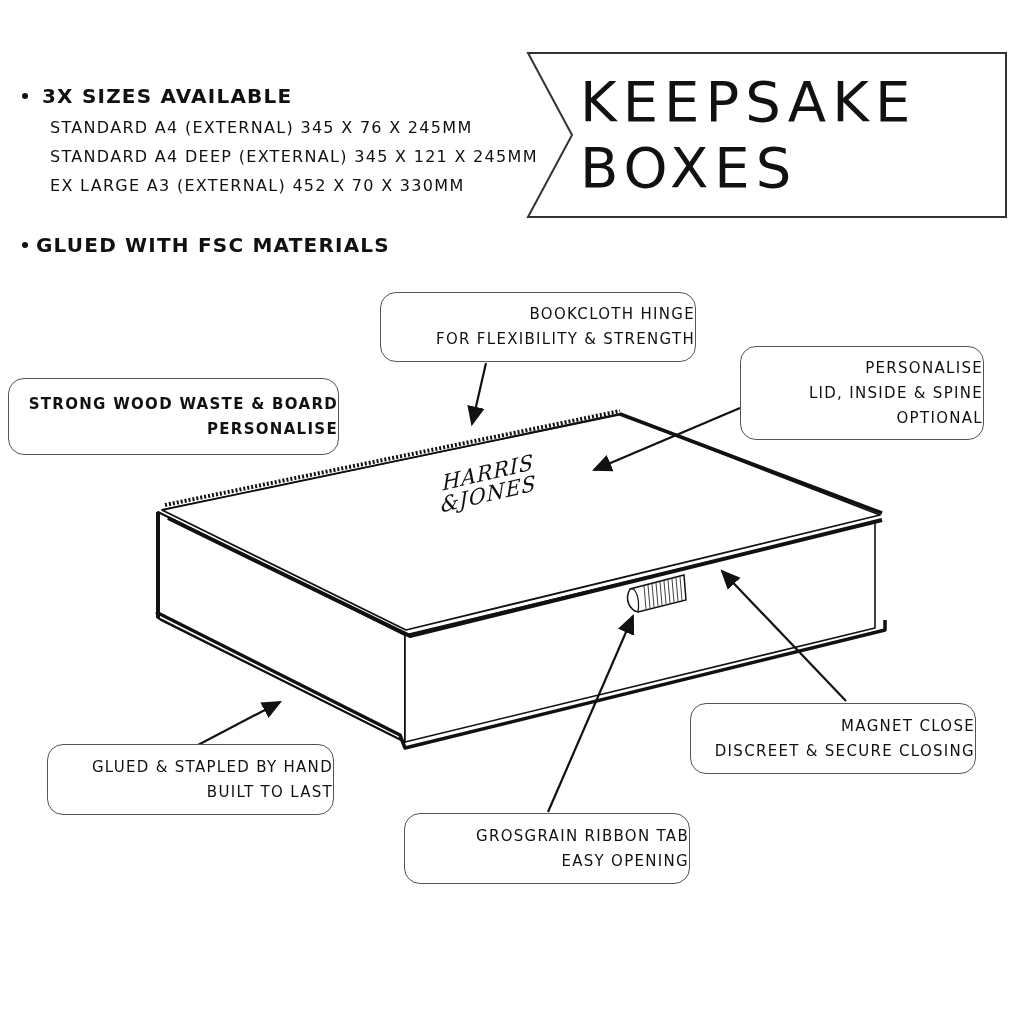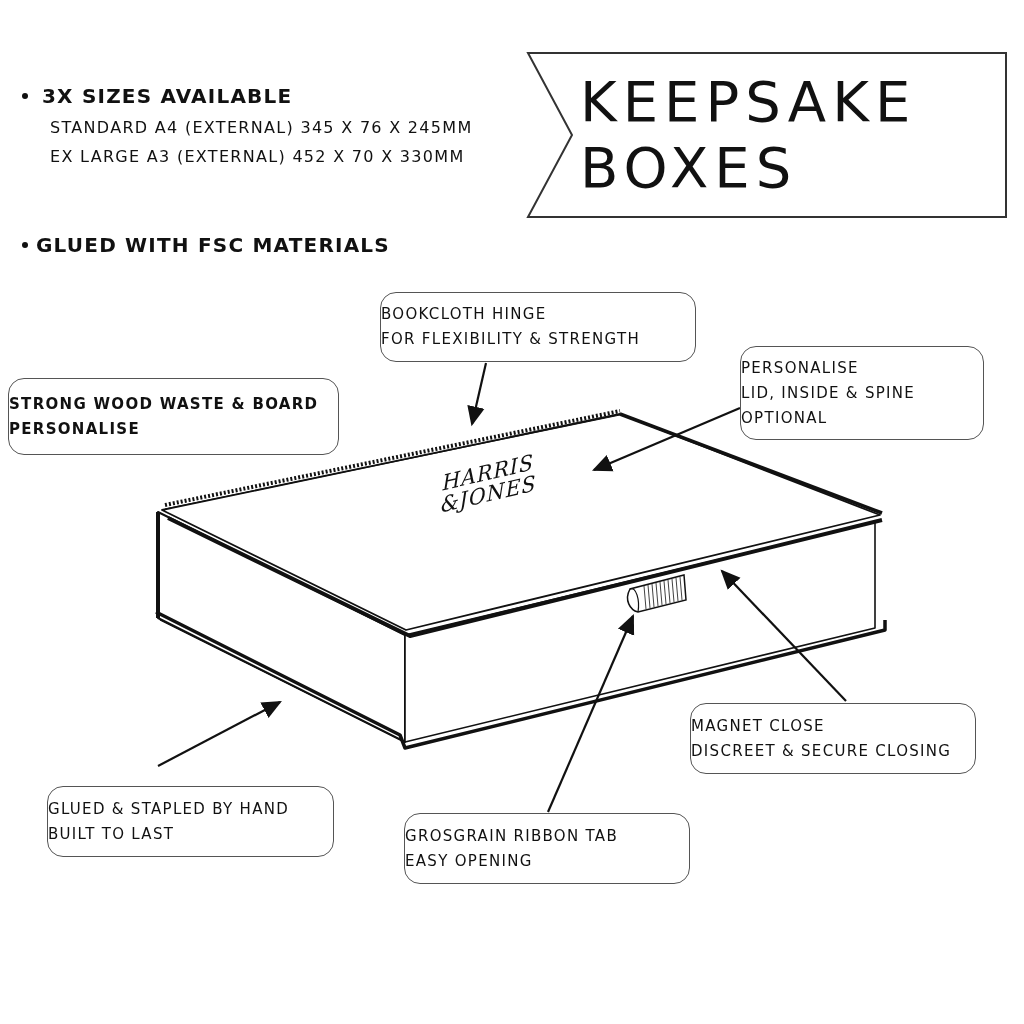--- a/index.html
+++ b/index.html
@@ -4,34 +4,35 @@
 <style>
   html, body { margin:0; padding:0; background:#ffffff; }
   body { width:1024px; height:1024px; position:relative; overflow:hidden;
          font-family:"DejaVu Sans", sans-serif; color:#111; }
   .abs { position:absolute; }
   .bullet-head { font-weight:bold; font-size:20px; letter-spacing:1.2px; }
   .bullet-dot { display:inline-block; width:6px; height:6px; border-radius:50%; background:#111; margin-right:14px; vertical-align:middle; position:relative; top:-2px; }
   .spec-line { font-size:16px; letter-spacing:1.3px; line-height:29px; white-space:nowrap; }
   .mat-line { font-size:16px; letter-spacing:1.8px; line-height:25px; white-space:nowrap; }
   .callout { position:absolute; border:1.5px solid #555; border-radius:16px; background:#fff;
-             display:flex; flex-direction:column; align-items:flex-start; justify-content:center;
+             display:flex; flex-direction:column; align-items:flex-end; justify-content:center;
              font-size:15px; letter-spacing:1.3px; line-height:25px; text-align:center; white-space:nowrap; }
   .title-line { font-size:56px; letter-spacing:6px; font-weight:normal; line-height:66px; text-align:left; }
   svg.overlay { position:absolute; left:0; top:0; }
 </style>
 </head>
 <body>
 
 <div class="abs" style="left:22px; top:84px;">
   <div class="bullet-head">
     <span class="bullet-dot"></span><span>3X SIZES AVAILABLE</span>
   </div>
   <div style="padding-left:28px; margin-top:5px;">
     <div class="spec-line">STANDARD A4 (EXTERNAL) 345 X 76 X 245MM</div>
+    <div class="spec-line">STANDARD A4 DEEP (EXTERNAL) 345 X 121 X 245MM</div>
     <div class="spec-line">EX LARGE A3 (EXTERNAL) 452 X 70 X 330MM</div>
   </div>
 </div>
 
 <div class="abs" style="left:22px; top:233px;">
   <div class="bullet-head">
     <span class="bullet-dot" style="margin-right:8px;"></span><span>GLUED WITH FSC MATERIALS</span>
   </div>
 </div>
 
@@ -119,21 +120,21 @@
 <div class="callout" style="left:8px; top:378px; width:329px; height:75px;font-weight:bold;">
   <div>STRONG WOOD WASTE &amp; BOARD</div>
   <div>PERSONALISE</div>
 </div>
 
 <div class="callout" style="left:690px; top:703px; width:284px; height:69px;">
   <div>MAGNET CLOSE</div>
   <div>DISCREET &amp; SECURE CLOSING</div>
 </div>
 
-<div class="callout" style="left:47px; top:786px; width:285px; height:69px;">
+<div class="callout" style="left:47px; top:744px; width:285px; height:69px;">
   <div>GLUED &amp; STAPLED BY HAND</div>
   <div>BUILT TO LAST</div>
 </div>
 
 <div class="callout" style="left:404px; top:813px; width:284px; height:69px;">
   <div>GROSGRAIN RIBBON TAB</div>
   <div>EASY OPENING</div>
 </div>
 
 </body></html>

